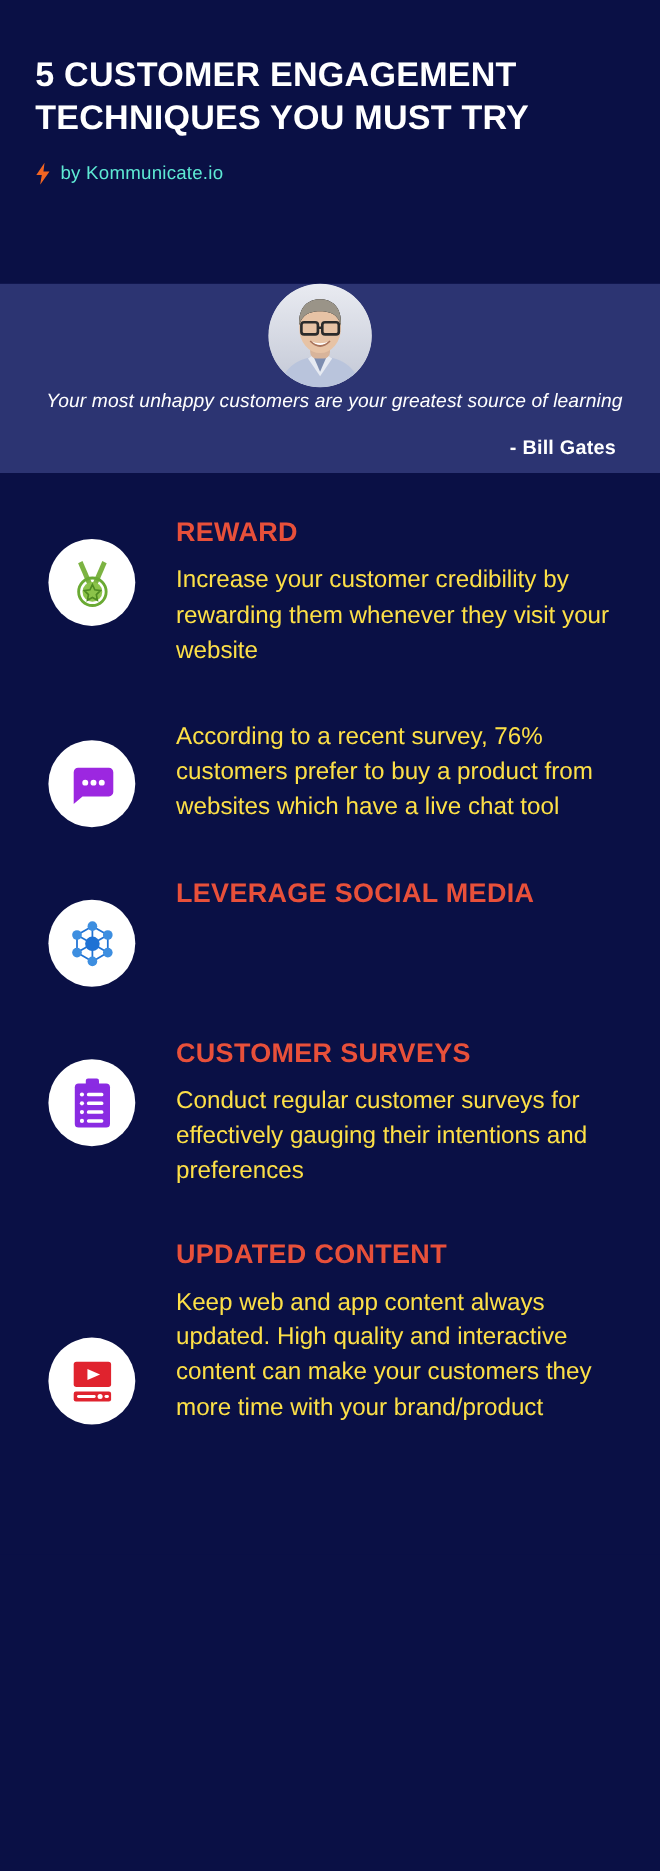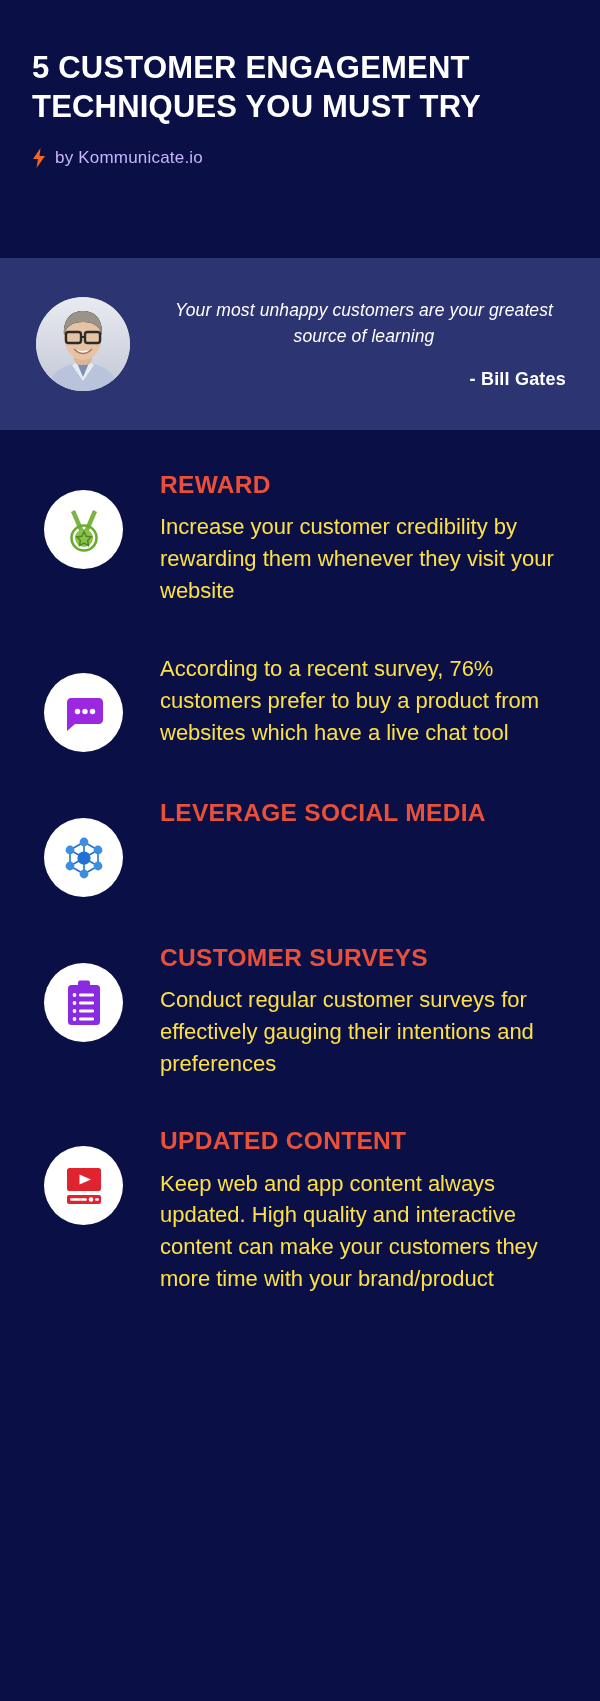--- a/index.html
+++ b/index.html
@@ -41,37 +41,38 @@
     margin-top: 22px;
     gap: 9px;
   }
   .bolt-icon {
     display: inline-block;
     width: 14px;
     height: 20px;
     flex: 0 0 auto;
   }
   .byline-text {
-    color: #c4b5fd;
+    color: #5eead4;
     font-size: 17px;
     letter-spacing: 0.2px;
   }
 
   
   .quote-band {
     position: absolute;
     top: 258px;
     left: 0;
     width: 600px;
     height: 172px;
     background: #2c3472;
     display: flex;
     align-items: center;
     box-sizing: border-box;
     padding: 0 28px 0 36px;
+    flex-direction: column;
   }
   .avatar {
     width: 94px;
     height: 94px;
     border-radius: 50%;
     flex: 0 0 auto;
     overflow: hidden;
     position: relative;
     background: #cfd3e0;
     margin-right: 26px;
@@ -108,21 +109,21 @@
     left: 14px;
     width: 600px;
     padding: 0 30px 0 30px;
     box-sizing: border-box;
   }
   .tip {
     display: flex;
     align-items: flex-start;
     margin-bottom: 44px;
   }
-  .tip:last-child { margin-bottom: 0; }
+  .tip:last-child { margin-bottom: 0; align-items: flex-end; }
   .icon-circle {
     width: 79px;
     height: 79px;
     border-radius: 50%;
     background: #ffffff;
     flex: 0 0 auto;
     display: flex;
     align-items: center;
     justify-content: center;
     margin-top: 22px;

